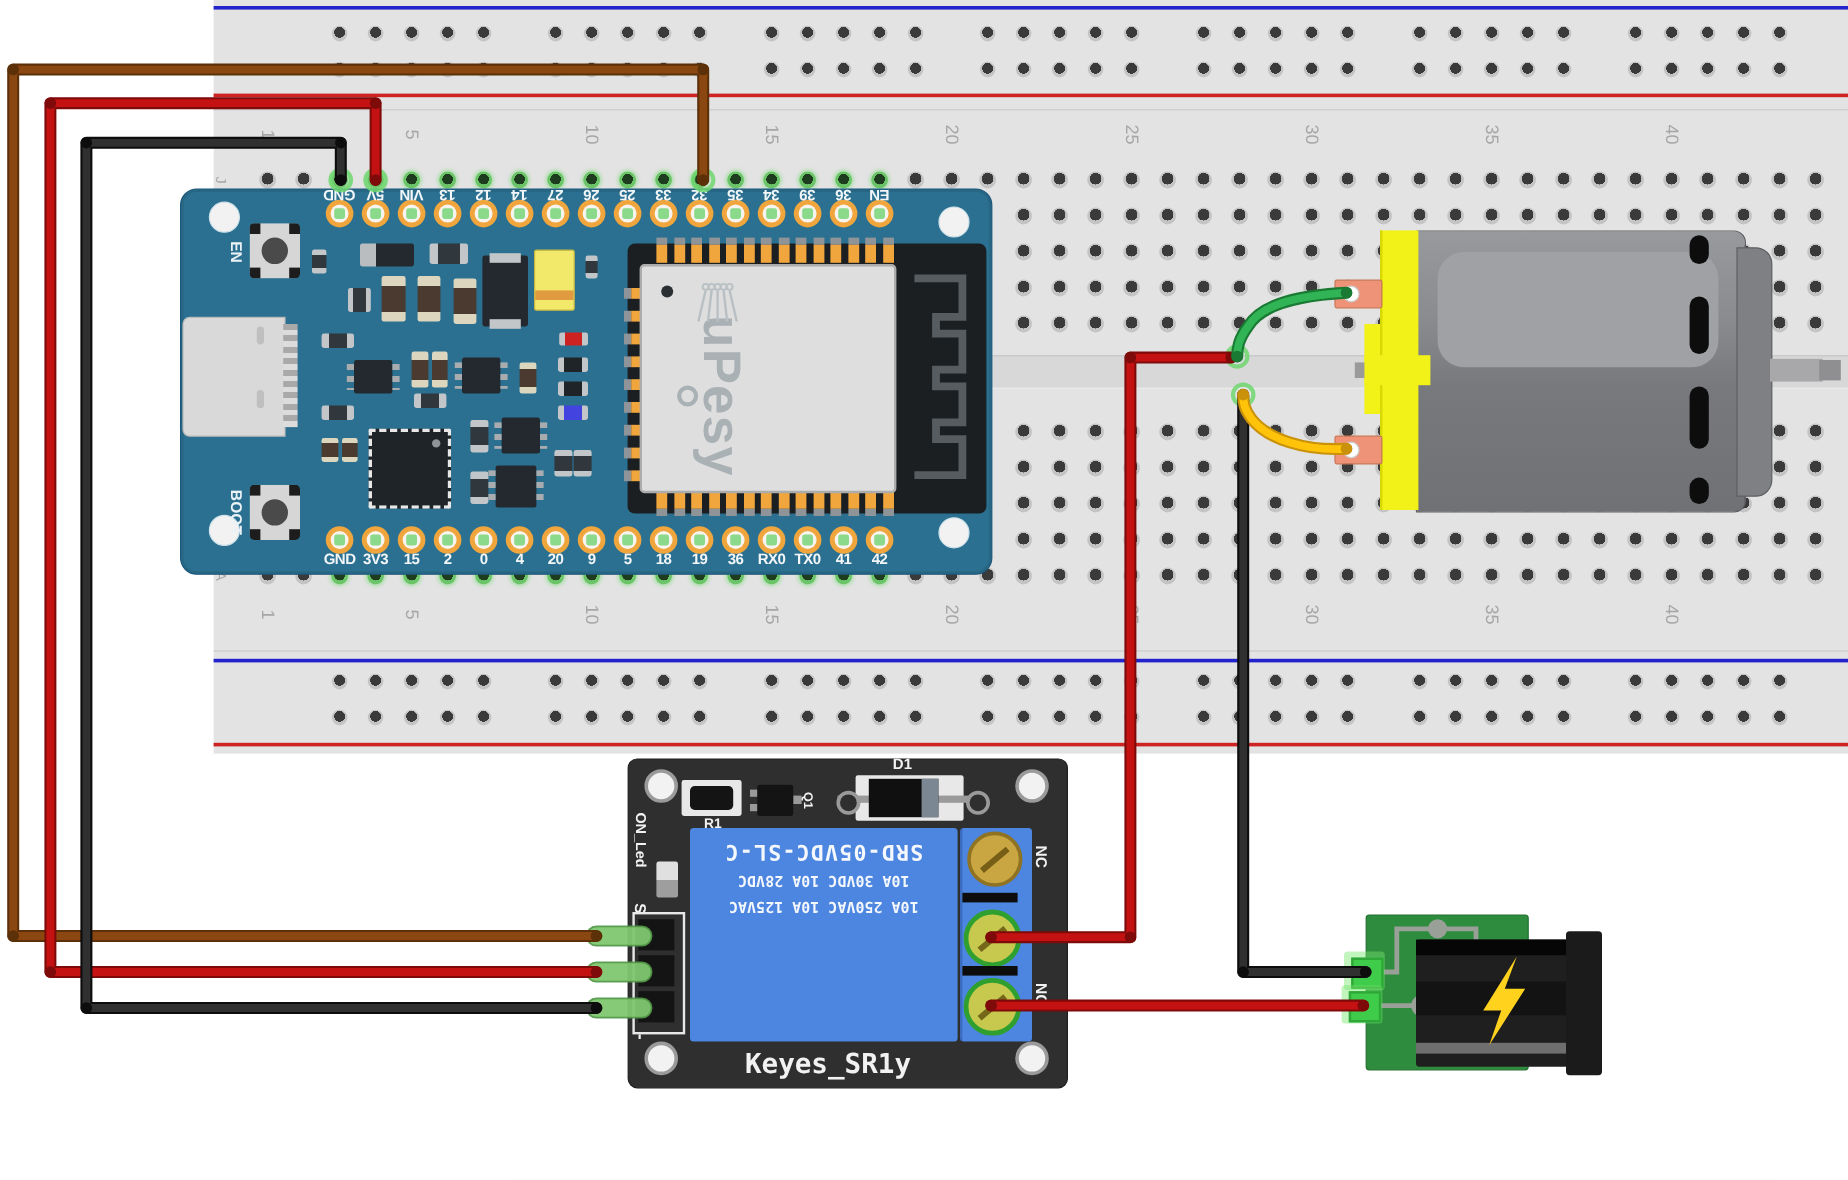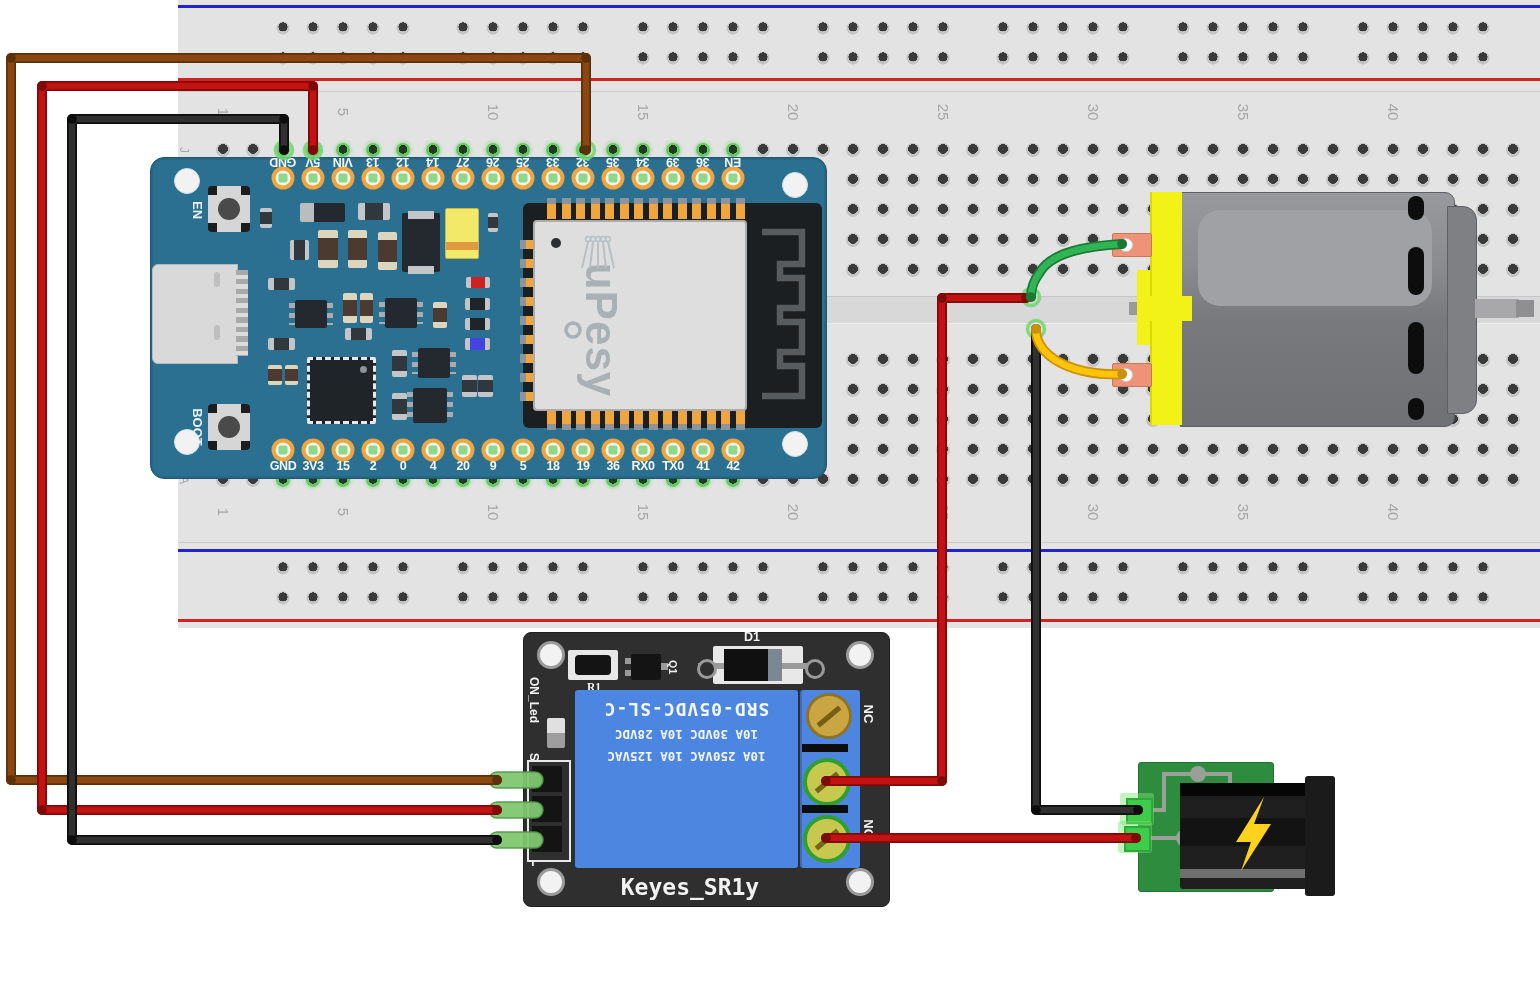--- a/index.html
+++ b/index.html
@@ -865,21 +865,21 @@
   </div>
 
   <div id="relay">
     <div class="abs relay-pcb" style="left:523px;top:632px;width:365px;height:273px;"></div>
     <div class="abs pcb-hole" style="position:absolute;left:537px;top:641px;"></div>
     <div class="abs pcb-hole" style="position:absolute;left:846px;top:641px;"></div>
     <div class="abs pcb-hole" style="position:absolute;left:537px;top:868px;"></div>
     <div class="abs pcb-hole" style="position:absolute;left:846px;top:868px;"></div>
     <div class="abs white-plate" style="left:568px;top:650px;width:50px;height:30px;"></div>
     <div class="abs" style="left:575px;top:655px;width:36px;height:20px;background:#141414;border-radius:4px;"></div>
-    <div class="cl0 silk" style="left:594px;top:687px;font-family:Liberation Serif, serif;">R1</div>
+    <div class="cl0 silk" style="left:594px;top:687px;">R1</div>
     <div class="abs" style="left:625px;top:658px;width:7px;height:6px;background:#9A9A9A;"></div>
     <div class="abs" style="left:625px;top:670px;width:7px;height:6px;background:#9A9A9A;"></div>
     <div class="abs" style="left:661px;top:663px;width:7px;height:7px;background:#9A9A9A;"></div>
     <div class="abs" style="left:631px;top:654px;width:30px;height:26px;background:#141414;border-radius:2px;"></div>
     <div class="cl90 silk" style="left:673px;top:667px;font-size:10.5px;">Q1</div>
     <div class="cl0 silk" style="left:752px;top:637px;font-size:12.5px;">D1</div>
     <div class="abs white-plate" style="left:713px;top:646px;width:90px;height:38px;"></div>
     <div class="abs" style="left:698px;top:663px;width:118px;height:6px;background:#9A9A9A;"></div>
     <div class="abs" style="left:697px;top:659px;width:14px;height:14px;border-radius:50%;background:#2F2F2F;border:3px solid #9A9A9A;"></div>
     <div class="abs" style="left:805px;top:659px;width:14px;height:14px;border-radius:50%;background:#2F2F2F;border:3px solid #9A9A9A;"></div>

